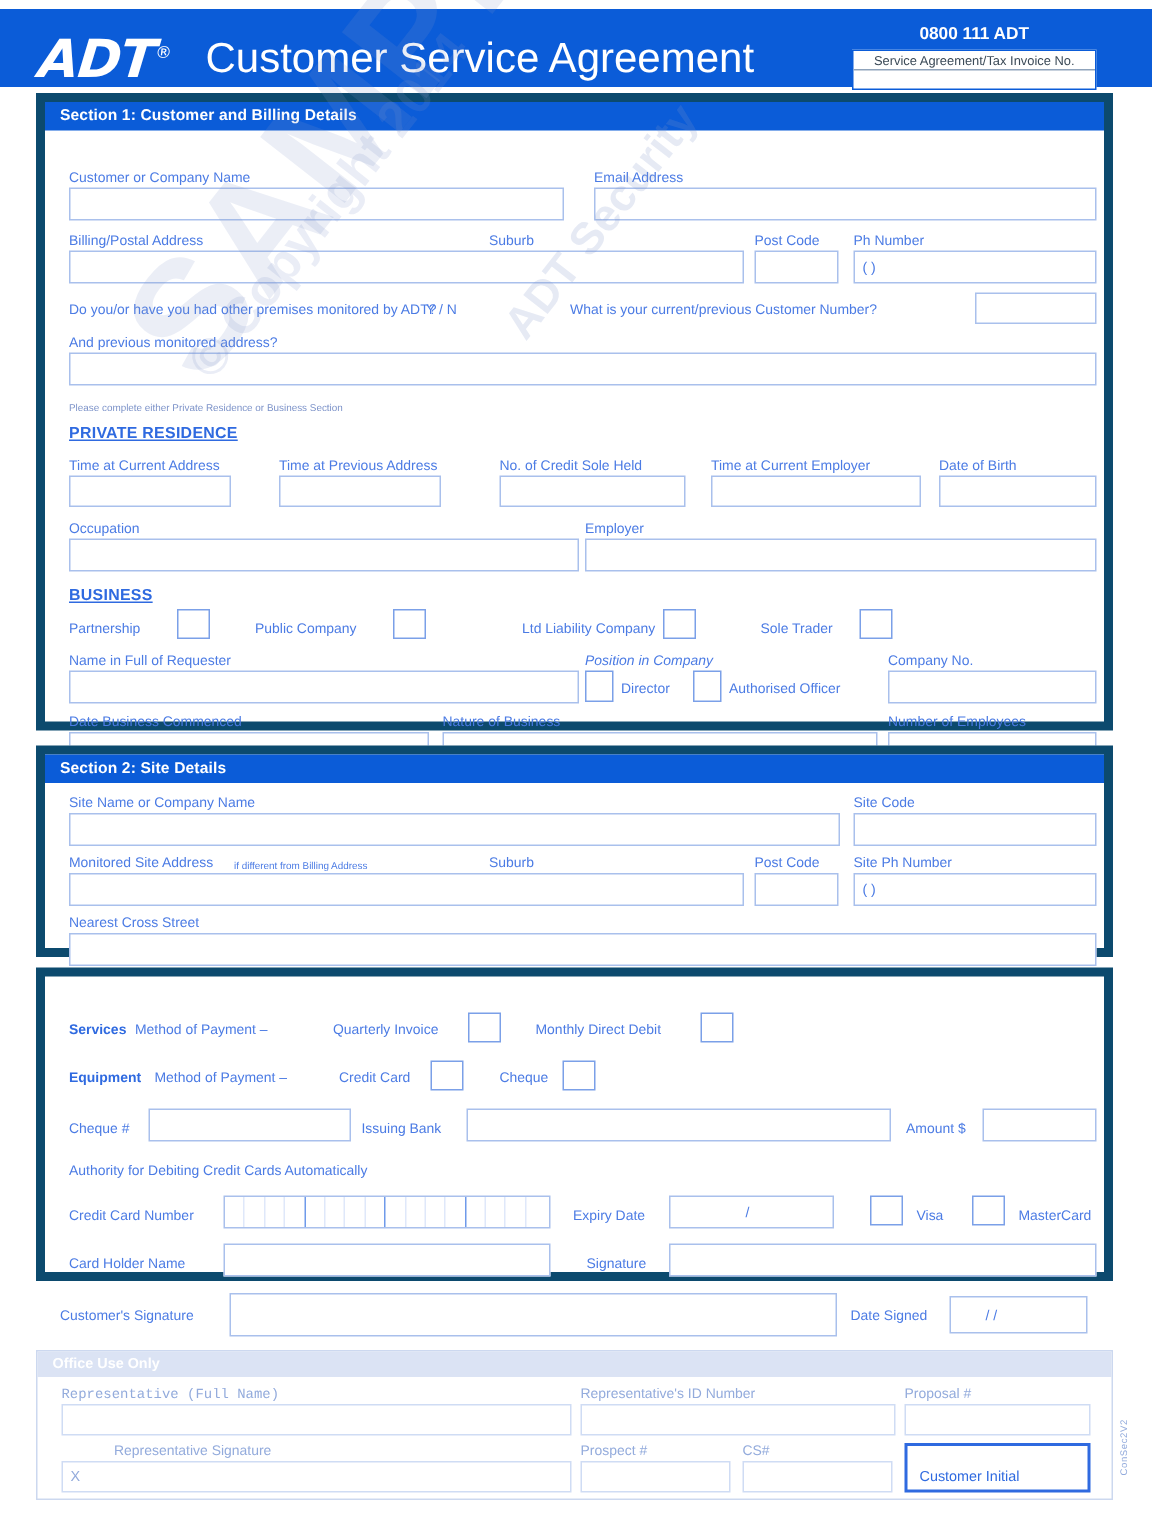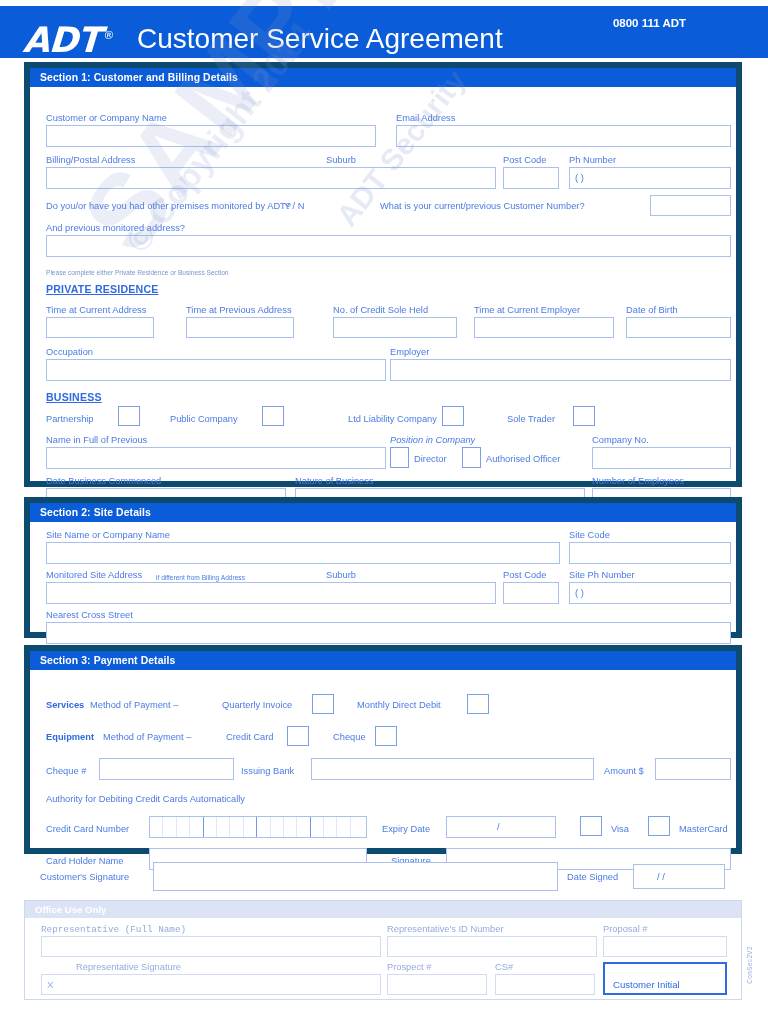--- a/index.html
+++ b/index.html
@@ -172,20 +172,23 @@
   <div class="watermark">
     <div class="wm-main">SAMPLE ONLY</div>
     <div class="wm-sub">© Copyright 2014</div>
     <div class="wm-small">ADT Security</div>
   </div>
 
   <div class="banner">
     <div class="logo"><span>ADT</span><span class="reg">®</span></div>
     <div class="banner-title">Customer Service Agreement</div>
     <div class="phone">0800 111 ADT</div>
+    <div class="invoice-box">
+      <span class="invoice-lbl">Service Agreement/Tax Invoice No.</span>
+    </div>
   </div>
 
   <div class="sec" style="top:62px;height:425px;">
     <div class="sec-hd">Section 1: Customer and Billing Details</div>
     <div class="sec-body" style="height:405px;">
 
       <div class="lbl" style="left:16px;top:26px;">Customer or Company Name</div>
       <div class="box" style="left:16px;top:38px;width:330px;height:22px;"></div>
       <div class="lbl" style="left:366px;top:26px;">Email Address</div>
       <div class="box" style="left:366px;top:38px;width:335px;height:22px;"></div>
@@ -238,21 +241,21 @@
 
       <div class="lbl" style="left:140px;top:327px;">Public Company</div>
       <div class="chk" style="left:232px;top:319px;"></div>
 
       <div class="lbl" style="left:318px;top:327px;">Ltd Liability Company</div>
       <div class="chk" style="left:412px;top:319px;"></div>
 
       <div class="lbl" style="left:477px;top:327px;">Sole Trader</div>
       <div class="chk" style="left:543px;top:319px;"></div>
 
-      <div class="lbl" style="left:16px;top:348px;">Name in Full of Previous</div>
+      <div class="lbl" style="left:16px;top:348px;">Name in Full of Requester</div>
       <div class="box" style="left:16px;top:360px;width:340px;height:22px;"></div>
 
       <div class="lbl" style="left:360px;top:348px;font-style:italic;">Position in Company</div>
       <div class="chk" style="left:360px;top:360px;width:19px;height:21px;"></div>
       <div class="lbl" style="left:384px;top:367px;">Director</div>
       <div class="chk" style="left:432px;top:360px;width:19px;height:21px;"></div>
       <div class="lbl" style="left:456px;top:367px;">Authorised Officer</div>
 
       <div class="lbl" style="left:562px;top:348px;">Company No.</div>
       <div class="box" style="left:562px;top:360px;width:139px;height:22px;"></div>
@@ -288,21 +291,20 @@
       <div class="lbl" style="left:539px;top:48px;">Site Ph Number</div>
       <div class="box" style="left:539px;top:60px;width:162px;height:22px;"></div>
       <div class="ph" style="left:545px;top:65px;">(          )</div>
 
       <div class="lbl" style="left:16px;top:88px;">Nearest Cross Street</div>
       <div class="box" style="left:16px;top:100px;width:685px;height:22px;"></div>
     </div>
   </div>
 
   <div class="sec" style="top:645px;height:209px;">
-    <div class="sec-hd">Section 3: Payment Details</div>
     <div class="sec-body" style="height:189px;">
 
       <div class="lbl b dark" style="left:16px;top:30px;">Services</div>
       <div class="lbl" style="left:60px;top:30px;">Method of Payment –</div>
       <div class="lbl" style="left:192px;top:30px;">Quarterly Invoice</div>
       <div class="chk" style="left:282px;top:24px;"></div>
       <div class="lbl" style="left:327px;top:30px;">Monthly Direct Debit</div>
       <div class="chk" style="left:437px;top:24px;"></div>
 
       <div class="lbl b dark" style="left:16px;top:62px;">Equipment</div>

